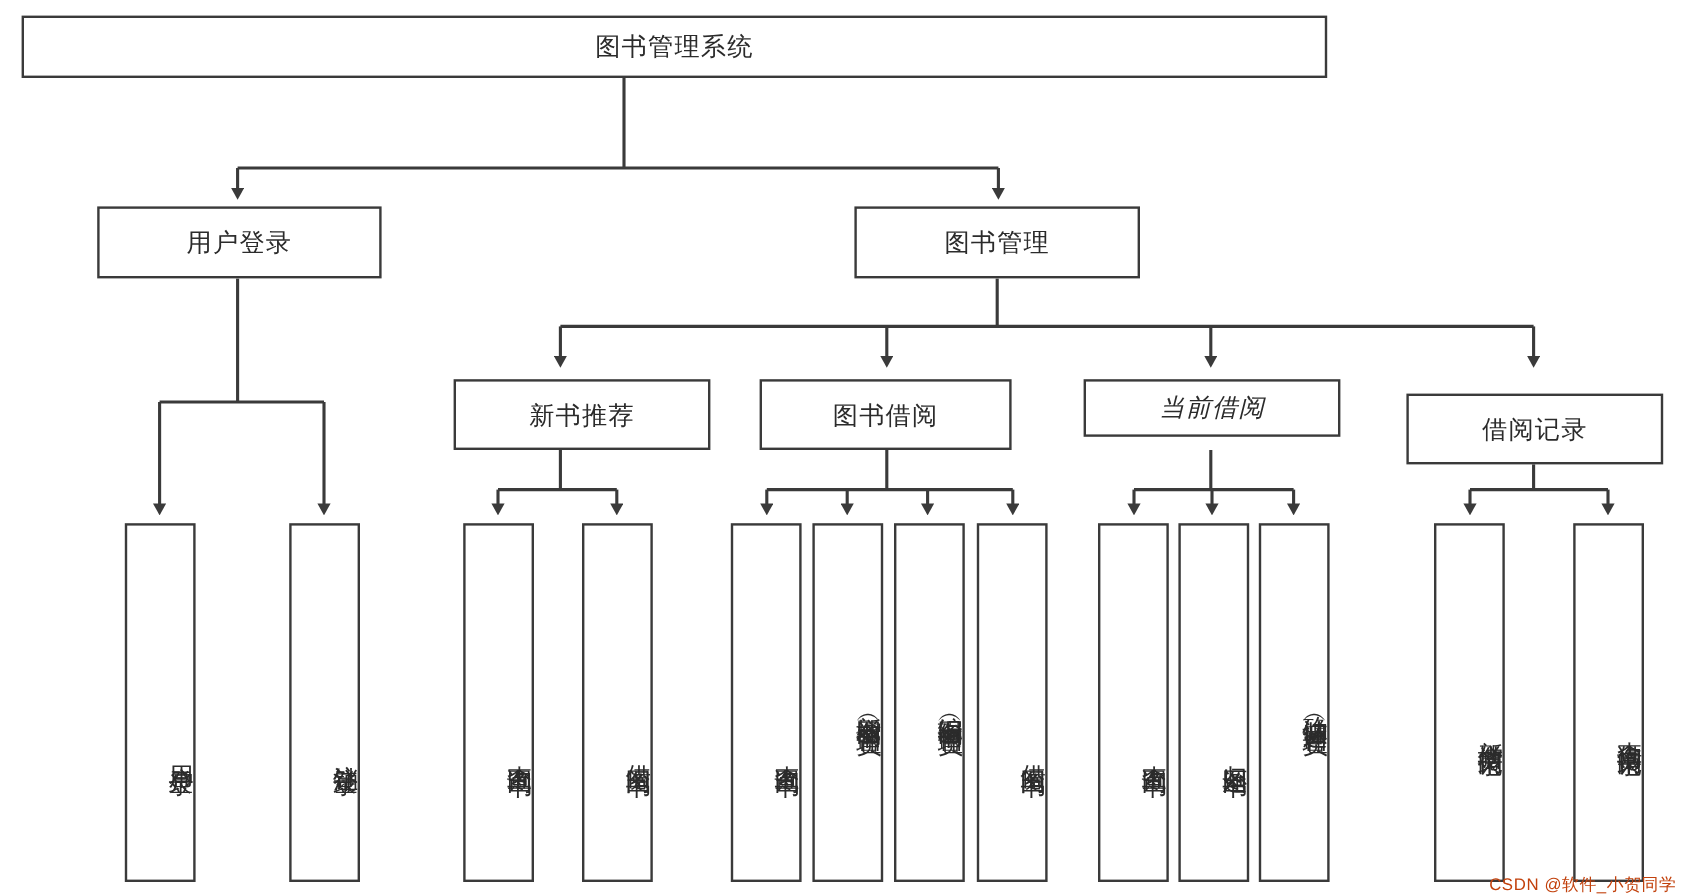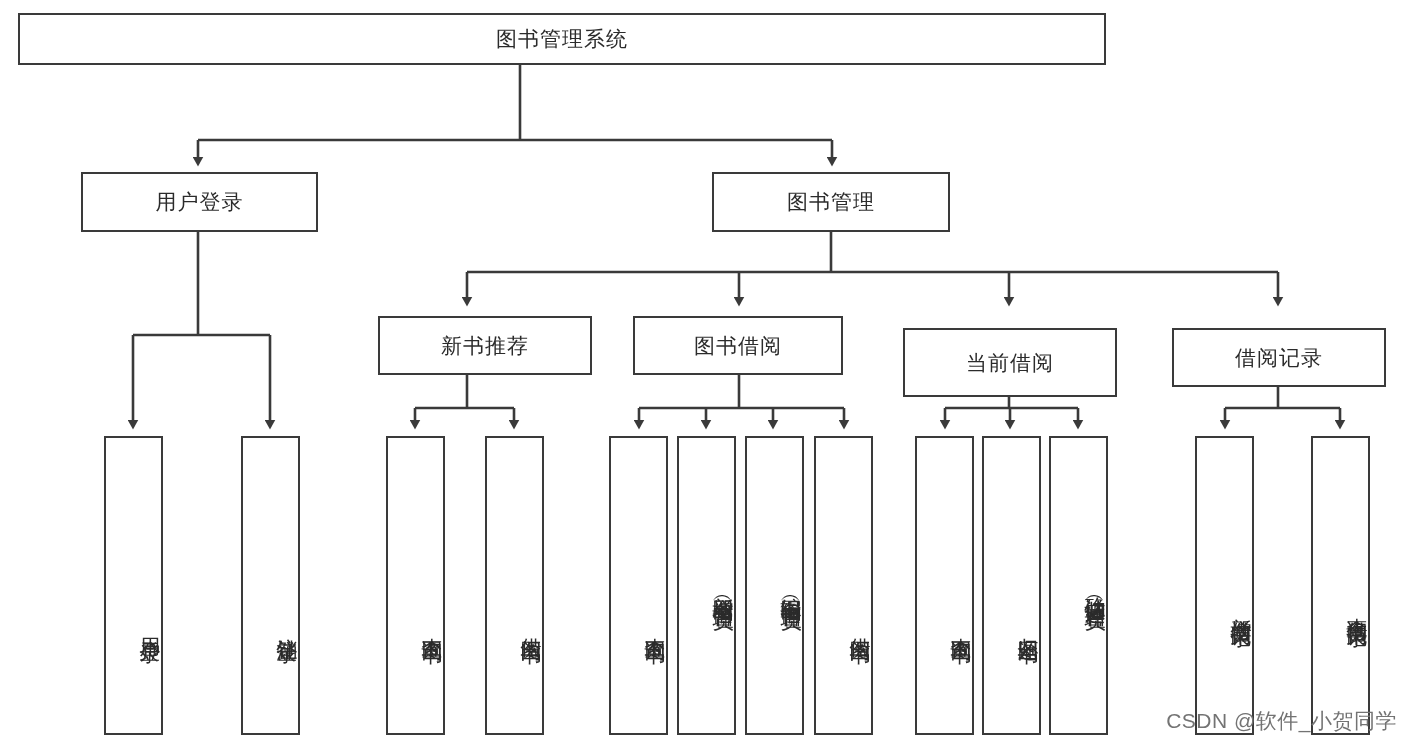--- a/index.html
+++ b/index.html
@@ -50,23 +50,23 @@
     line-height: 1;
   }
   .node.vert span {
     display: block;
     writing-mode: vertical-rl;
     text-orientation: upright;
   }
   .watermark {
     position: absolute;
     right: 8px;
-    bottom: 12px;
-    font-size: 21px;
-    color: #737373;
+    bottom: 0;
+    font-size: 14px;
+    color: #c2410c;
     white-space: nowrap;
     letter-spacing: 0.5px;
   }
 </style>
 </head>
 <body>
 
 <div id="canvas">
 
   <svg id="edges" viewBox="0 0 1405 747" xmlns="http://www.w3.org/2000/svg">
@@ -129,21 +129,21 @@
   <div class="node horiz" style="left:712px; top:172px; width:238px; height:60px;">
     <span>图书管理</span>
   </div>
 
   <div class="node horiz" style="left:378px; top:316px; width:214px; height:59px;">
     <span>新书推荐</span>
   </div>
   <div class="node horiz" style="left:633px; top:316px; width:210px; height:59px;">
     <span>图书借阅</span>
   </div>
-  <div class="node horiz" style="left:903px; top:328px; width:214px; height:69px;">
+  <div class="node horiz" style="left:903px; top:316px; width:214px; height:48px;font-style:italic;">
     <span>当前借阅</span>
   </div>
   <div class="node horiz" style="left:1172px; top:316px; width:214px; height:59px;margin-top:12px;">
     <span>借阅记录</span>
   </div>
 
   <div class="node vert" style="left:104px; top:436px; width:59px; height:299px; padding-top:78px;">
     <span>用户登录</span>
   </div>
   <div class="node vert" style="left:241px; top:436px; width:59px; height:299px; padding-top:78px;">

